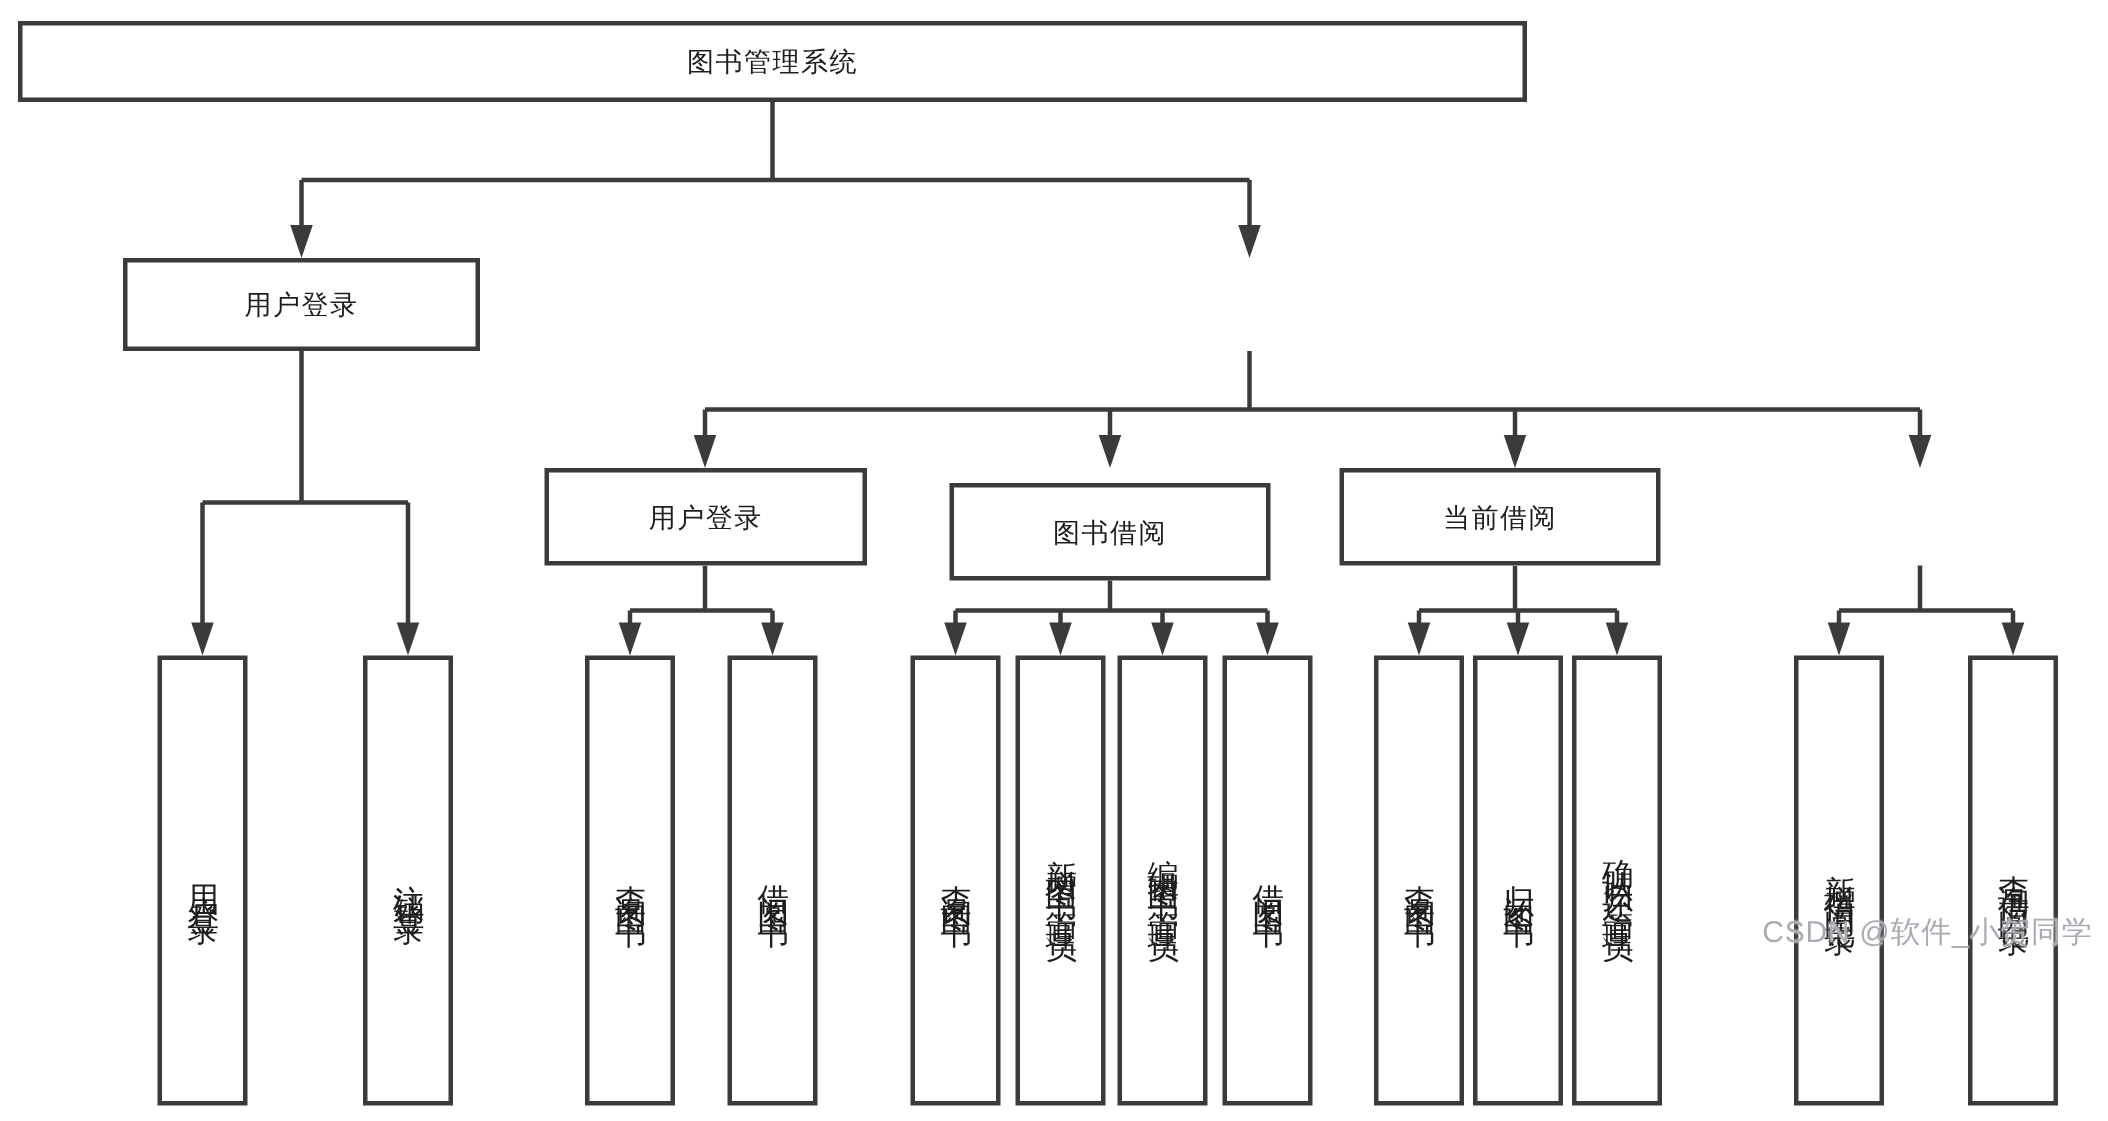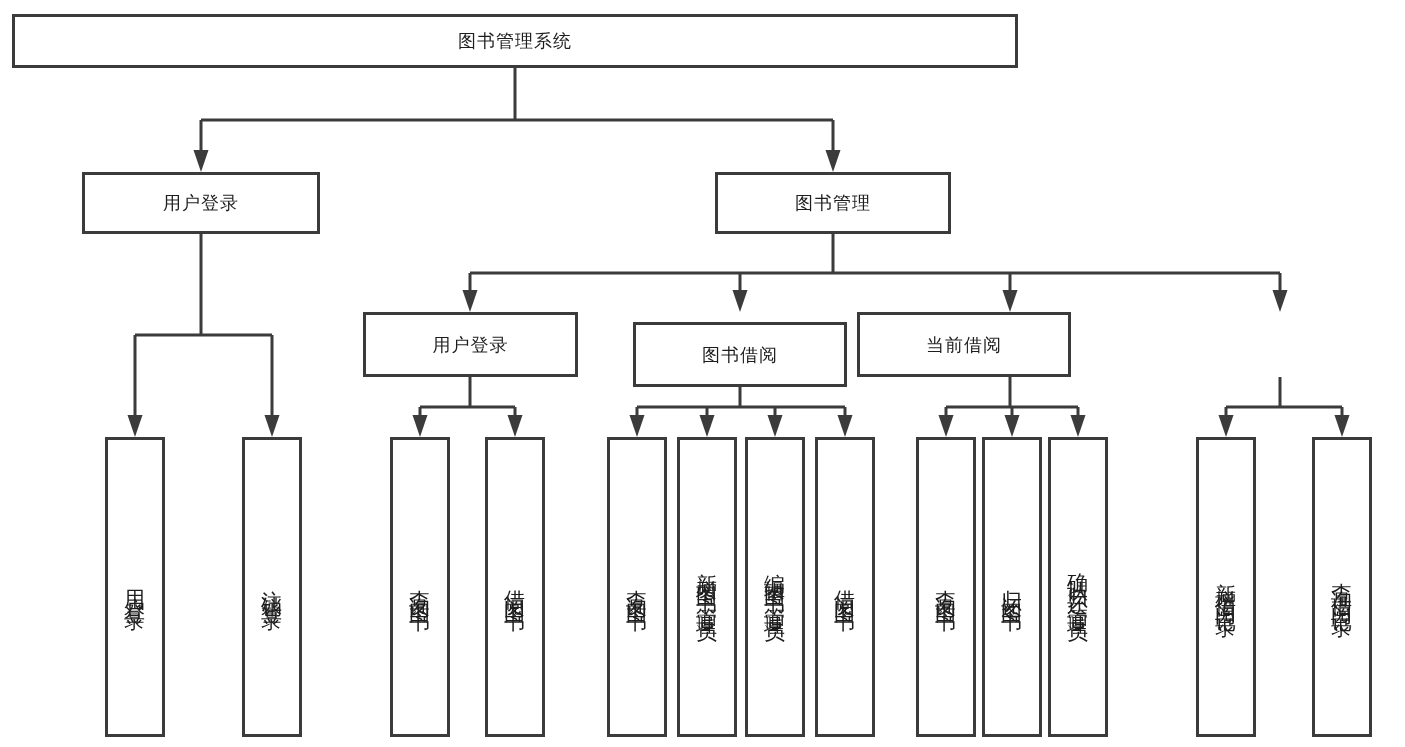--- a/index.html
+++ b/index.html
@@ -120,31 +120,28 @@
     </g>
   </svg>
 
   <div class="node" style="left:12px;top:14px;width:1006px;height:54px">
     <span class="hlabel">图书管理系统</span>
   </div>
 
   <div class="node" style="left:82px;top:172px;width:238px;height:62px">
     <span class="hlabel">用户登录</span>
   </div>
-  <div class="node" style="left:715px;top:172px;width:236px;height:62px">
-    <span class="hlabel">图书管理</span>
-  </div>
 
   <div class="node" style="left:363px;top:312px;width:215px;height:65px">
     <span class="hlabel">用户登录</span>
   </div>
   <div class="node" style="left:633px;top:322px;width:214px;height:65px">
     <span class="hlabel">图书借阅</span>
   </div>
-  <div class="node" style="left:857px;top:312px;width:214px;height:65px">
+  <div class="node" style="left:893px;top:312px;width:214px;height:65px">
     <span class="hlabel">当前借阅</span>
   </div>
 
   <div class="node vbox" style="left:105px">
     <span class="vlabel">用户登录</span>
   </div>
   <div class="node vbox" style="left:242px">
     <span class="vlabel">注销登录</span>
   </div>
 
@@ -178,13 +175,14 @@
     <span class="vlabel">确认归还（管理员）</span>
   </div>
 
   <div class="node vbox" style="left:1196px">
     <span class="vlabel">新增借阅记录</span>
   </div>
   <div class="node vbox" style="left:1312px">
     <span class="vlabel">查询借阅记录</span>
   </div>
 
+  <div class="watermark">CSDN @软件_小贺同学</div>
 </div>
 
 </body></html>

